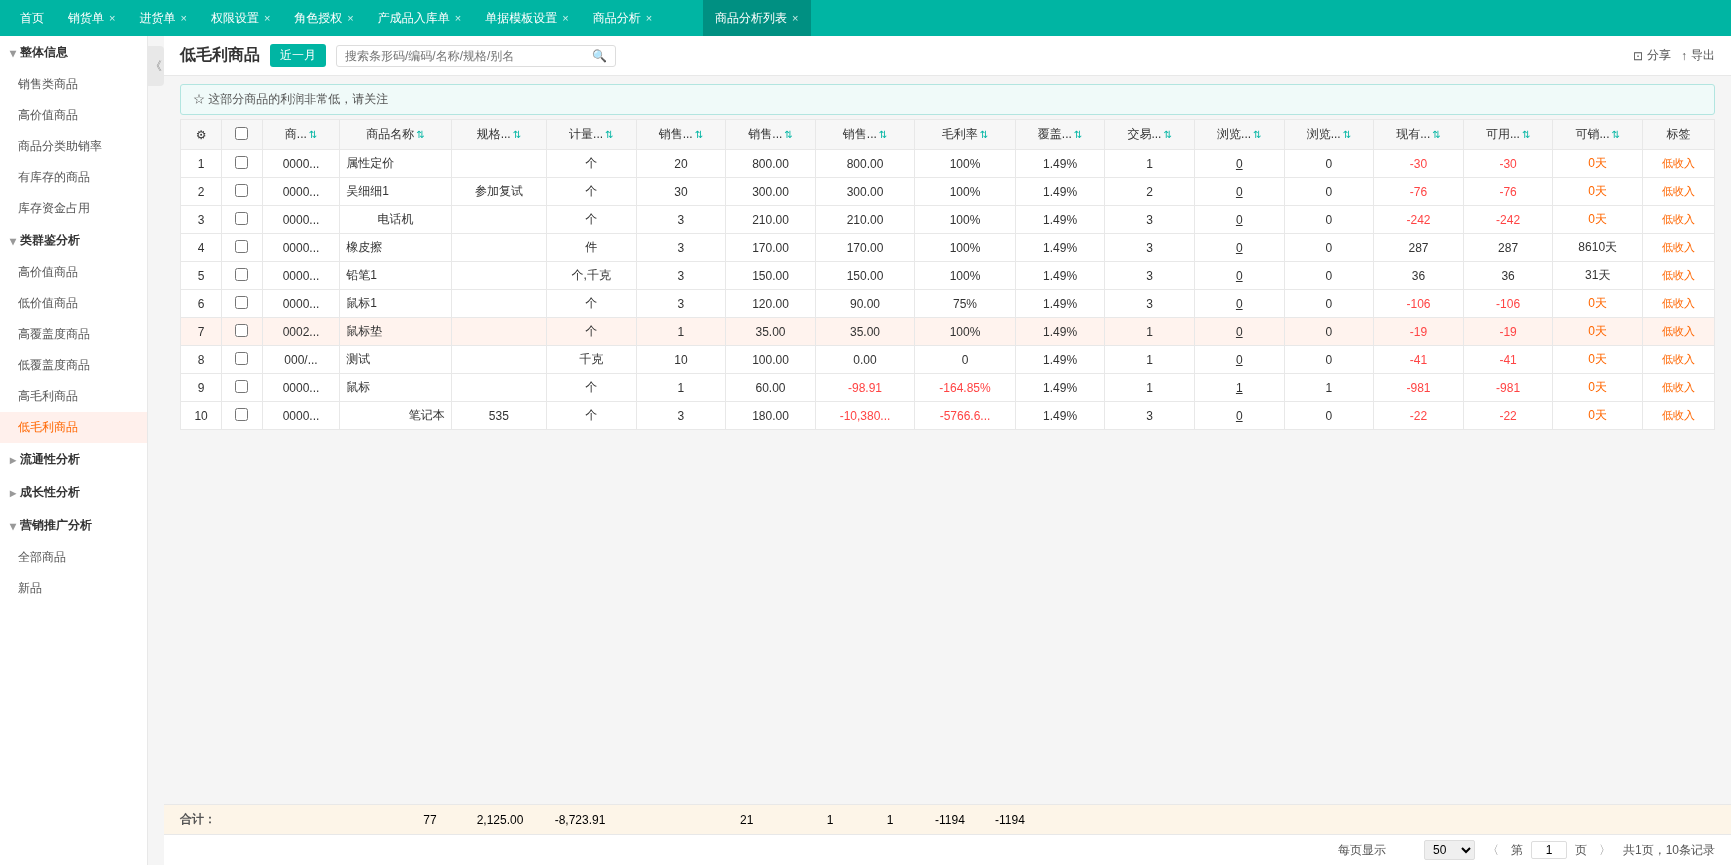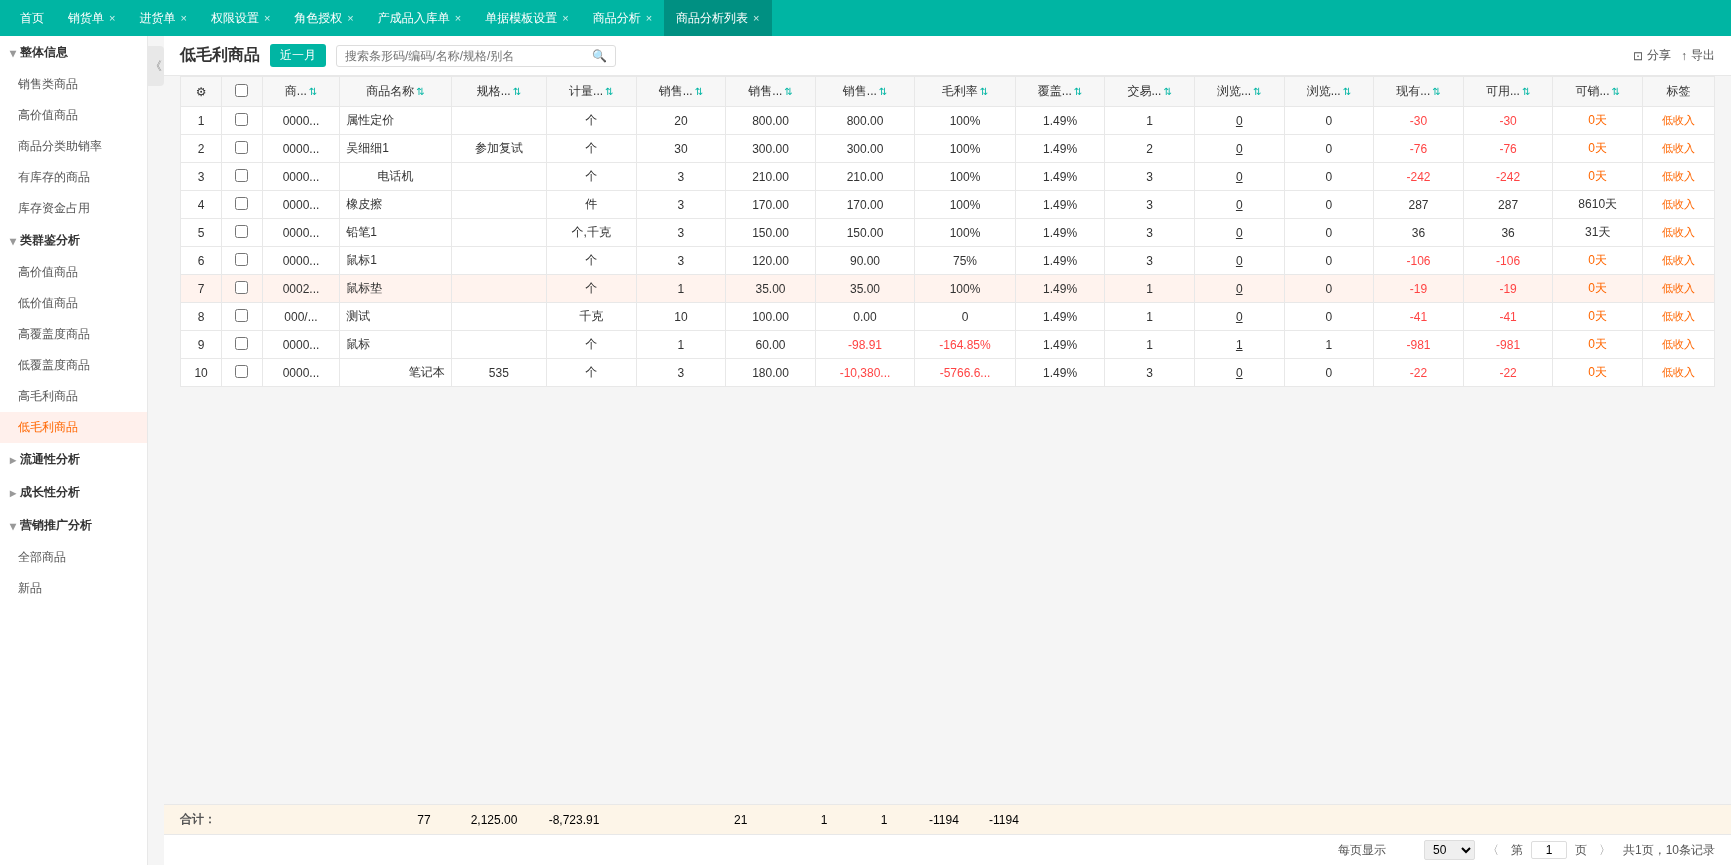--- a/index.html
+++ b/index.html
@@ -16,21 +16,21 @@
     .nav-item {
       color: #fff;
       padding: 0 12px;
       height: 36px;
       display: flex;
       align-items: center;
       cursor: pointer;
       white-space: nowrap;
       font-size: 13px;
     }
-    .nav-item.active { background: rgba(0,0,0,0.2); }
+    .nav-item.active { background: rgba(0,0,0,0.2); margin-left: 39px; }
     .nav-item .close-x { margin-left: 5px; font-size: 11px; opacity: 0.8; }
 
     
     .main-layout {
       display: flex;
       height: calc(100vh - 36px);
     }
 
     
     .sidebar {
@@ -174,21 +174,21 @@
     .footer-summary {
       background: #fdf5e8;
       border-top: 1px solid #e8e8e8;
       padding: 6px 16px;
       display: flex;
       align-items: center;
     }
     .footer-summary .summary-label {
       font-weight: bold;
       color: #555;
-      margin-right: 14px;
+      margin-right: 20px;
       min-width: 40px;
     }
 
     
     .pagination-bar {
       background: #fff;
       border-top: 1px solid #e8e8e8;
       padding: 5px 16px;
       display: flex;
       align-items: center;
@@ -359,20 +359,24 @@
           <span>⊡</span>
           <span>分享</span>
         </div>
         <div class="action-btn">
           <span>↑</span>
           <span>导出</span>
         </div>
       </div>
     </div>
 
+    <div class="notice-bar">
+      <span>☆ </span>
+      <span>这部分商品的利润非常低，请关注</span>
+    </div>
 
     <div class="table-container">
       <table>
         <thead>
           <tr>
             <th><span>⚙</span></th>
             <th><input type="checkbox" style=""></th>
             <th><span>商...</span><span class="sort-icon">⇅</span></th>
             <th><span>商品名称</span><span class="sort-icon">⇅</span></th>
             <th><span>规格...</span><span class="sort-icon">⇅</span></th>

